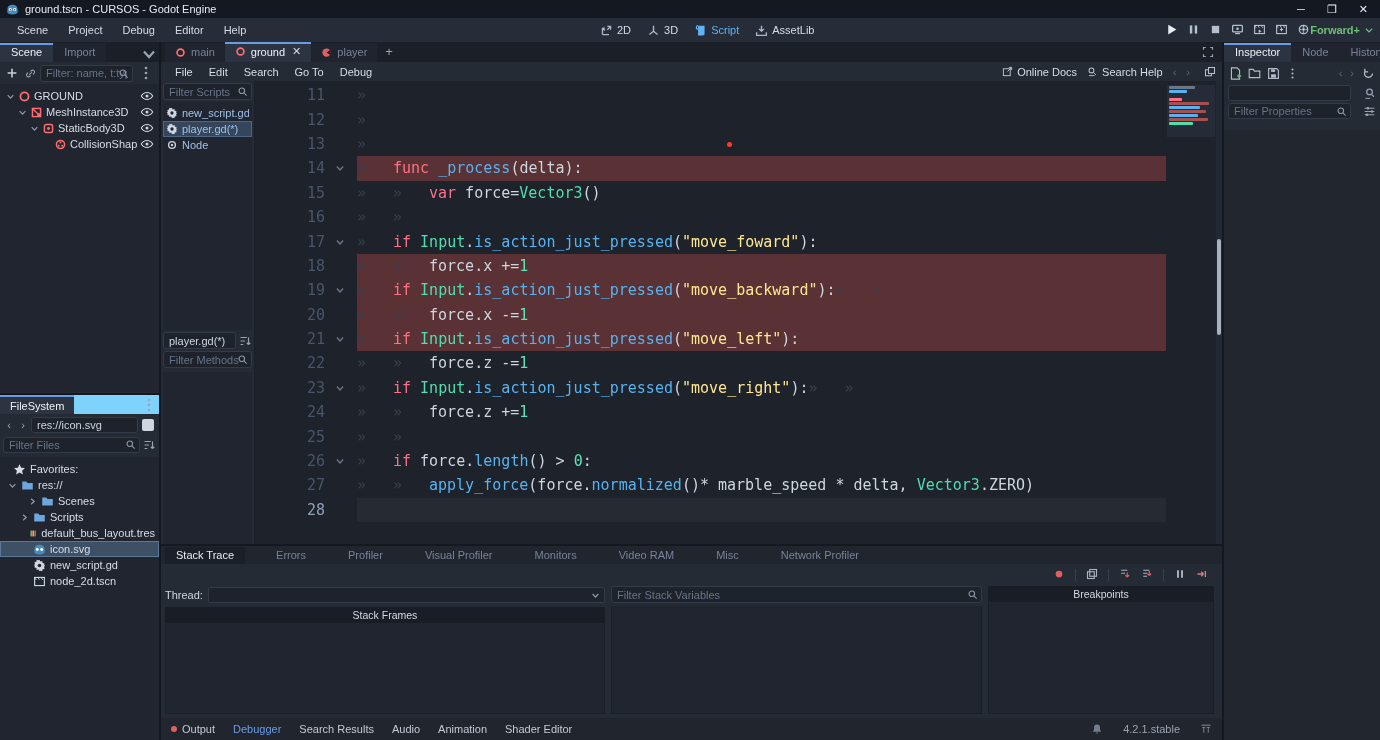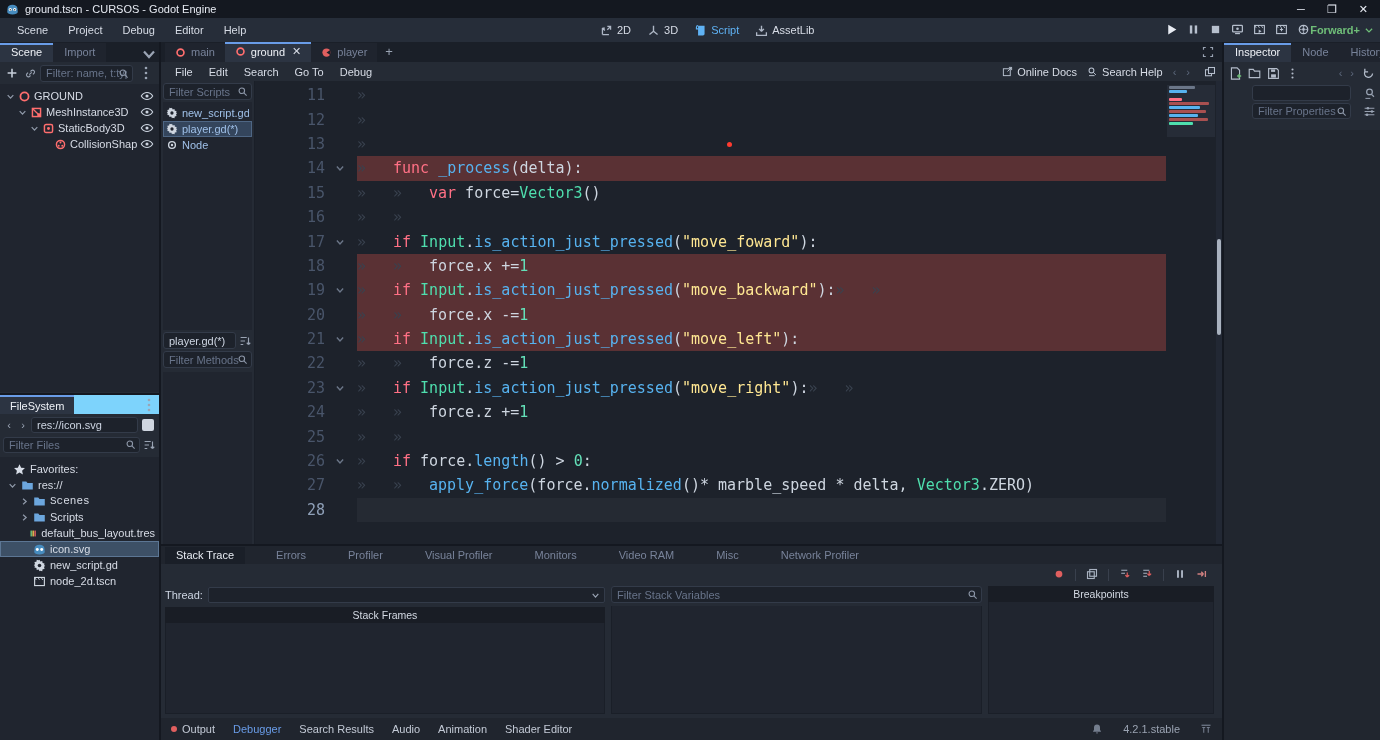--- a/index.html
+++ b/index.html
@@ -154,21 +154,21 @@
   .bb-dot { width:6px; height:6px; border-radius:50%; background:#e05f5f; }
   .bb-right { margin-left:auto; display:flex; align-items:center; gap:20px; color:#9aa3b2; }
   .bb-right .icn { width:12px; height:12px; color:#747e8e; }
 
   
   .right-dock { position:absolute; top:42px; right:0; width:158px; height:698px; background:#252b35; border-left:2px solid #141820; }
   .insp-toolbar { height:22px; display:flex; align-items:center; gap:6px; padding:0 5px; }
   .insp-toolbar .icn { width:13px; height:13px; color:#b3bcca; }
   .insp-nav { margin-left:auto; display:flex; align-items:center; gap:8px; color:#5d687c; }
   .insp-nav .icn { width:13px; height:13px; color:#b3bcca; }
-  .insp-row { display:flex; align-items:center; gap:12px; padding:1px 4px;margin-left:24px; }
+  .insp-row { display:flex; align-items:center; gap:12px; padding:1px 4px; }
   .insp-row .field { flex:1; min-width:0; height:16px; }
   .insp-row .side-icn { width:13px; height:13px; color:#9aa4b4; }
   .insp-body { position:absolute; top:88px; bottom:0; left:0; right:0; background:#21262f; }
 </style>
 </head>
 <body>
 
 <div class="window">
 
   <div class="titlebar">
@@ -450,21 +450,21 @@
                 <path d="M3 5.5l5 5.5 5-5.5" fill="none" stroke="currentColor" stroke-width="2.2"></path>
               </svg>
             </span>
             <span class="icn ficon">
               <svg viewBox="0 0 16 16">
                 <path d="M1.5 3h5l1.5 2h6.5v8h-13z" fill="#6ca6dd"></path>
               </svg>
             </span>
             <span class="lbl">res://</span>
           </div>
-          <div class="fs-row" style="padding-left: 20px; font-family: Liberation Mono, monospace;">
+          <div class="fs-row" style="padding-left: 28px;">
             <span class="icn chev">
               <svg viewBox="0 0 16 16">
                 <path d="M5.5 3l5.5 5-5.5 5" fill="none" stroke="currentColor" stroke-width="2.2"></path>
               </svg>
             </span>
             <span class="icn ficon">
               <svg viewBox="0 0 16 16">
                 <path d="M1.5 3h5l1.5 2h6.5v8h-13z" fill="#6ca6dd"></path>
               </svg>
             </span>

